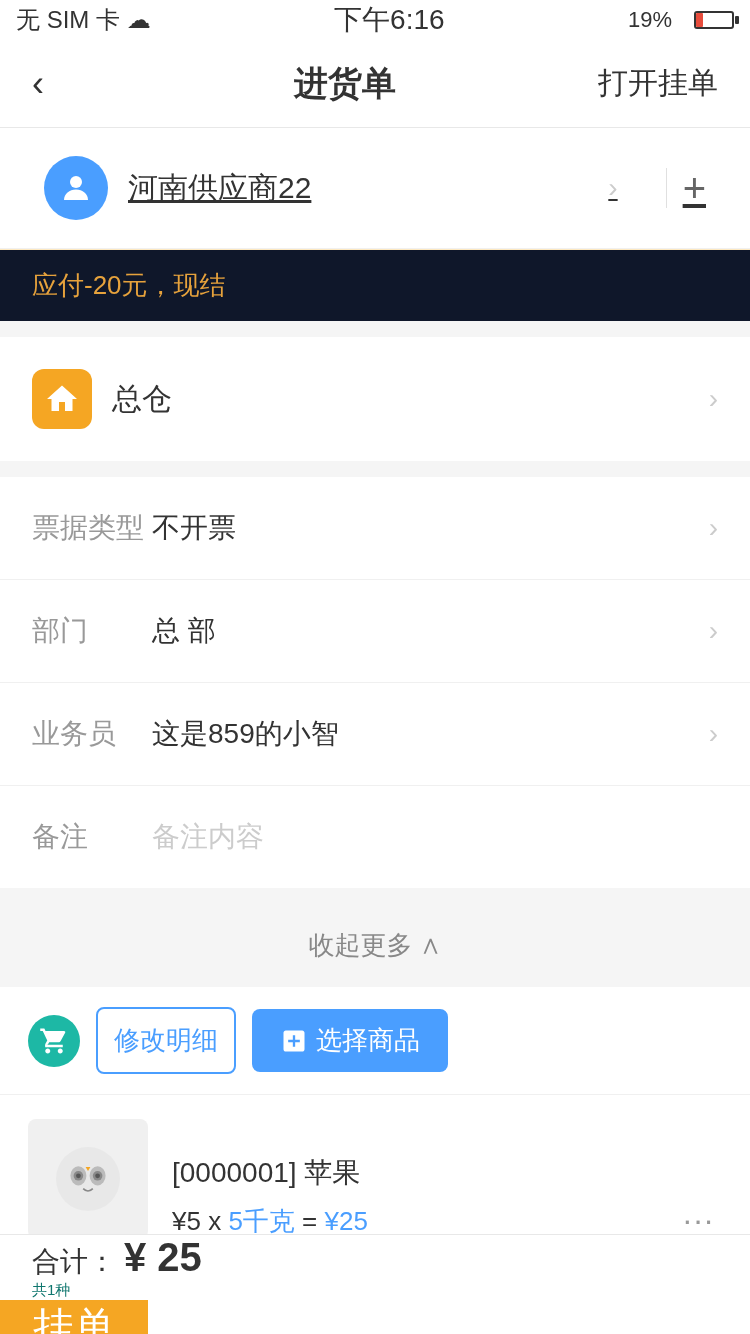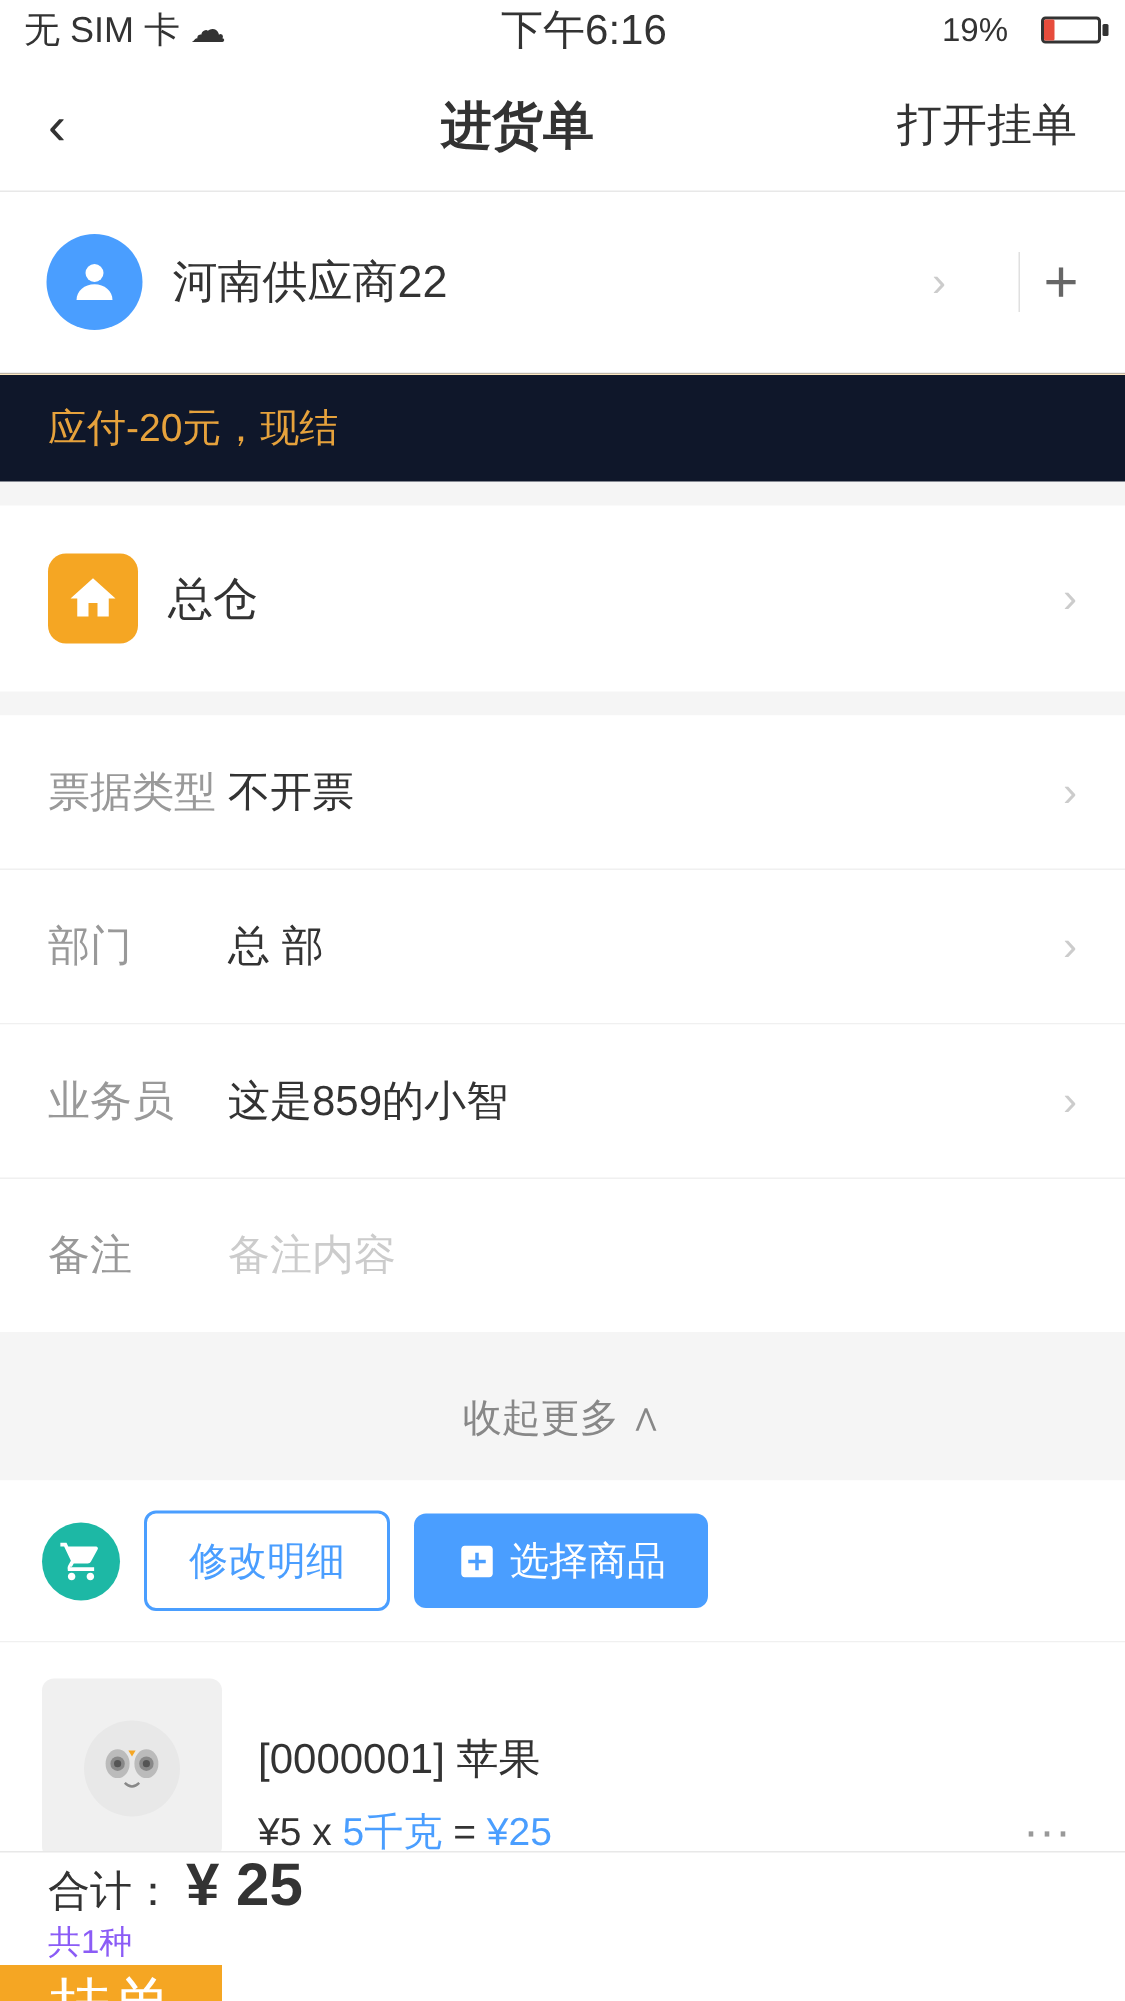--- a/index.html
+++ b/index.html
@@ -75,23 +75,24 @@
     
     .section {
       background: #fff;
       margin-bottom: 16px;
     }
 
     
     .supplier-row {
       display: flex;
       align-items: center;
-      padding: 28px 31px;
+      padding: 28px 44px;
       background: #fff;
       border-bottom: 1px solid #f0f0f0;
+      text-decoration: underline;
     }
     .supplier-avatar {
       width: 64px; height: 64px;
       border-radius: 50%;
       background: #4a9eff;
       display: flex; align-items: center; justify-content: center;
       margin-right: 20px;
       flex-shrink: 0;
     }
     .supplier-avatar svg { width: 36px; height: 36px; fill: white; }
@@ -195,21 +196,21 @@
     .product-count-icon svg { width: 30px; height: 30px; fill: white; }
     .product-count-text {
       flex: 1;
       font-size: 28px;
       color: #333;
     }
     .btn-outline {
       border: 2px solid #4a9eff;
       color: #4a9eff;
       background: #fff;
-      padding: 14px 28px;
+      padding: 14px 16px;
       border-radius: 8px;
       font-size: 26px;
       cursor: pointer;
       margin-right: 16px;
     }
     .btn-primary {
       background: #4a9eff;
       color: #fff;
       border: none;
       padding: 14px 28px;
@@ -281,22 +282,22 @@
       display: flex;
       align-items: baseline;
       gap: 8px;
     }
     .footer-total-amount {
       font-size: 40px;
       font-weight: 600;
       color: #333;
     }
     .footer-total-sub {
-      font-size: 22px;
-      color: #8b5cf6;
+      font-size: 15px;
+      color: #0f766e;
     }
     .footer-btn-hold {
       width: 148px;
       background: #f5a623;
       color: #fff;
       font-size: 41px;
       display: flex;
       align-items: center;
       justify-content: center;
       cursor: pointer;

